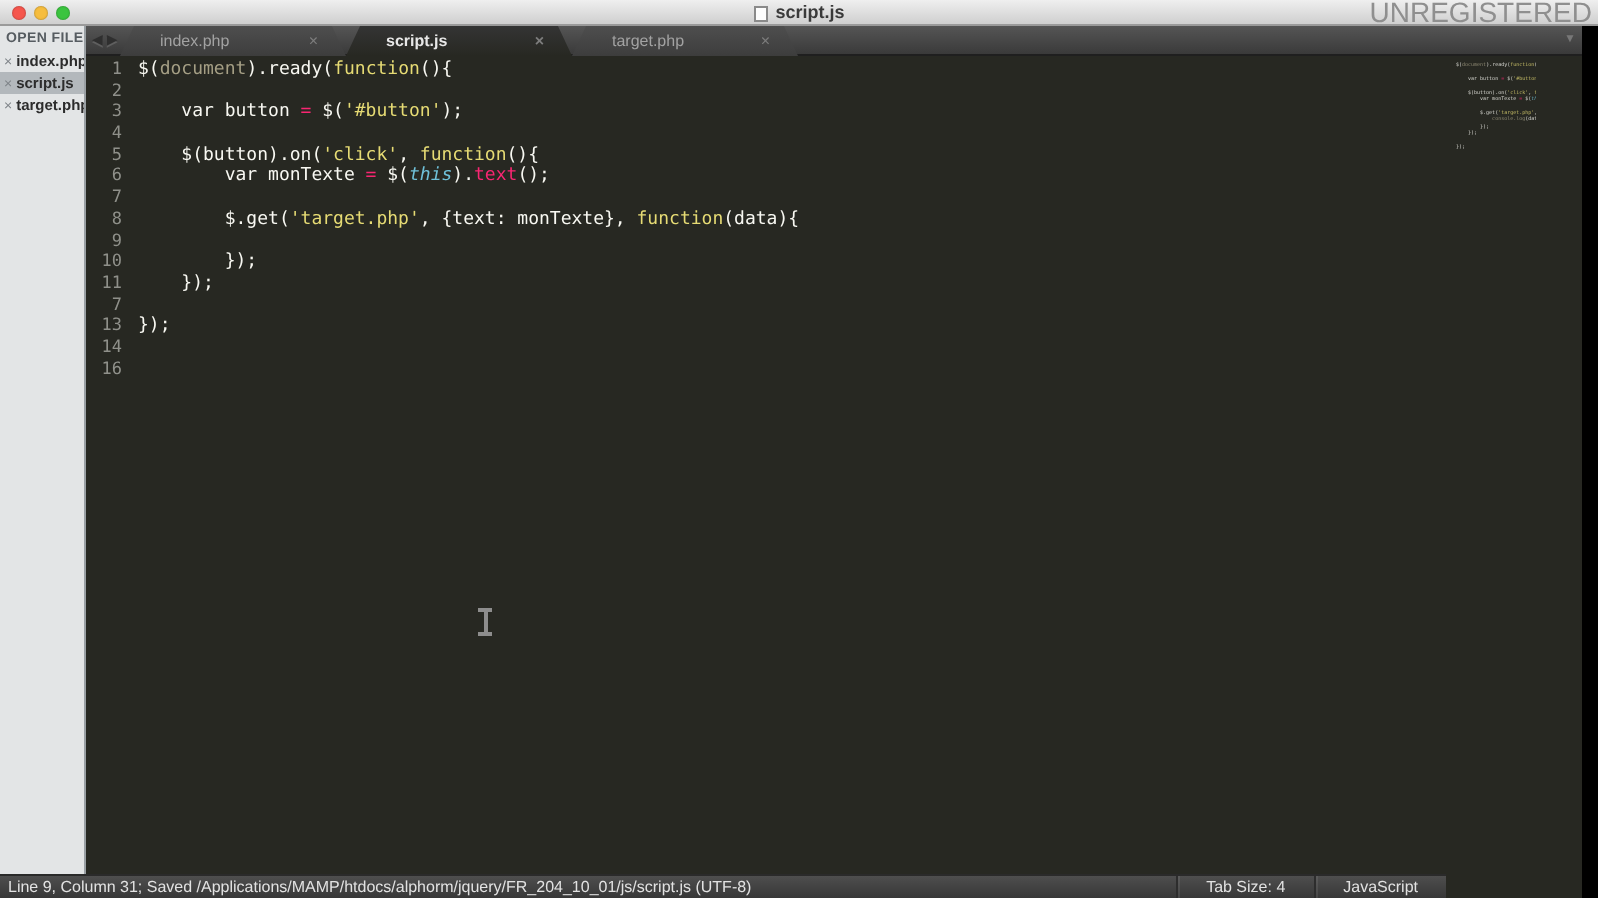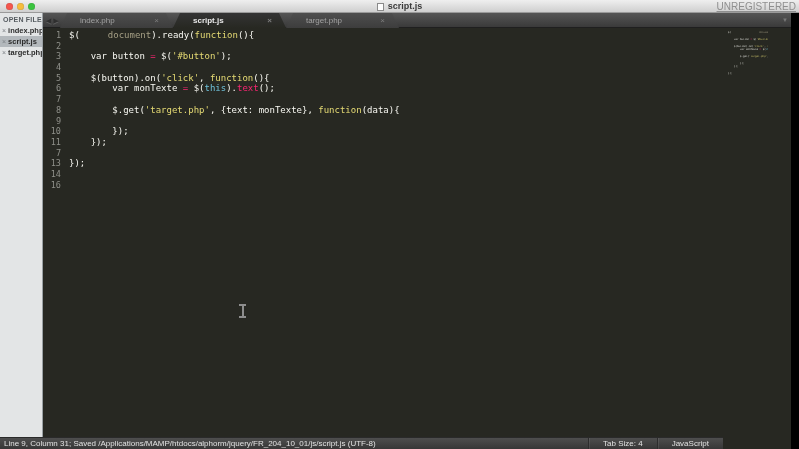--- a/index.html
+++ b/index.html
@@ -23,21 +23,21 @@
     position:absolute;left:0;right:0;top:0;height:13px;line-height:13px;
     text-align:center;font-size:9px;font-weight:bold;color:#3a3a3a;
   }
   .doc-icon{
     display:inline-block;width:7px;height:8px;background:#fdfdfd;
     border:1px solid #8a8a8a;vertical-align:-2px;margin-right:4px;
     box-sizing:border-box;
   }
   .unregistered{
     position:absolute;right:3px;top:0;height:13px;line-height:13px;
-    font-size:10px;color:#8f8f8f;text-decoration:underline;
+    font-size:14px;color:#8f8f8f;
   }
   
   .window{position:absolute;top:13px;left:0;width:791px;height:436px;background:#272822;}
   
   .sidebar{
     position:absolute;left:0;top:0;width:43px;height:424px;
     background:#e3e5e6;border-right:1px solid #9aa0a4;box-sizing:border-box;overflow:hidden;
   }
   .sidebar-header{
     font-size:7px;font-weight:bold;color:#565c61;letter-spacing:.2px;
@@ -85,23 +85,23 @@
   }
   .codelines{padding-top:2px;}
   .line{display:flex;height:10.7px;font:9px "DejaVu Sans Mono","Liberation Mono",monospace;}
   .ln{
     flex:none;width:18px;text-align:right;padding-right:8px;
     color:#8f908a;font-size:8.5px;line-height:10.7px;
   }
   .code{white-space:pre;line-height:10.7px;color:#f8f8f2;}
   .sw{color:#f8f8f2;}            
   .sy{color:#e6db74;text-align:right;}            
-  .so{color:#a59f85;margin-left:28px;}            
+  .so{color:#a59f85;}            
   .sp{color:#f92672;}            
-  .sb{color:#6fc0d8;}            
+  .sb{color:#6fc0d8;font-style:italic;}            
   .caret{display:inline-block;width:1px;height:9px;background:#f8f8f2;vertical-align:-1px;}
   
   .minimap{
     position:absolute;top:3px;right:23px;width:40px;overflow:hidden;
     opacity:.8;
   }
   .mline{white-space:pre;font:2.5px/3.4px "DejaVu Sans Mono",monospace;height:3.4px;}
   
   .statusbar{
     position:absolute;left:0;top:424px;width:723px;height:12px;

